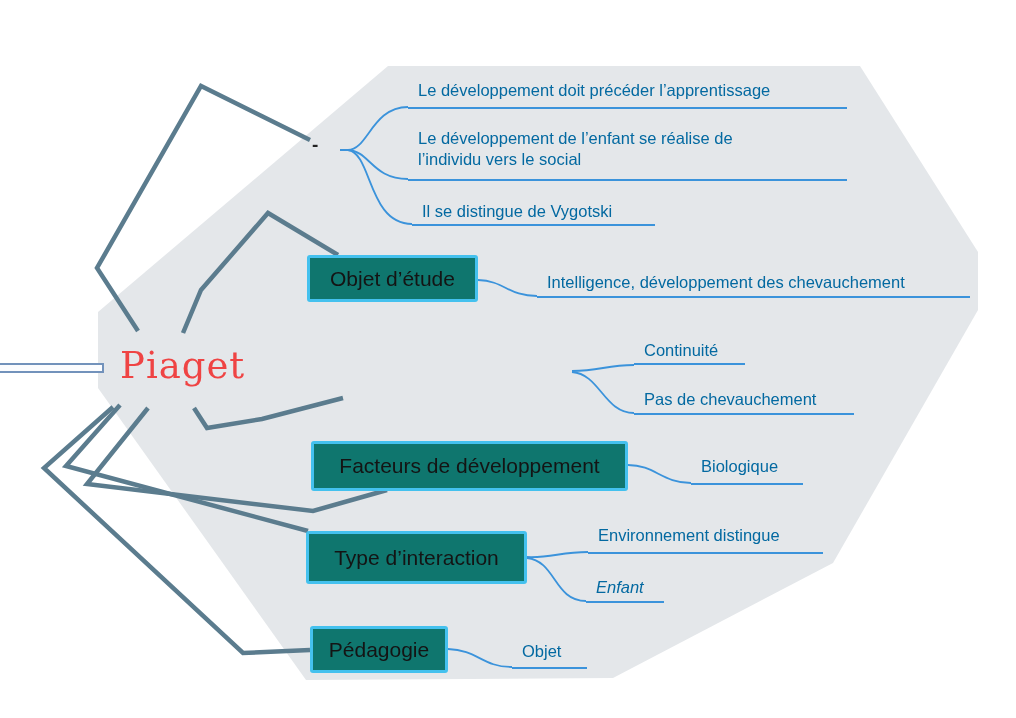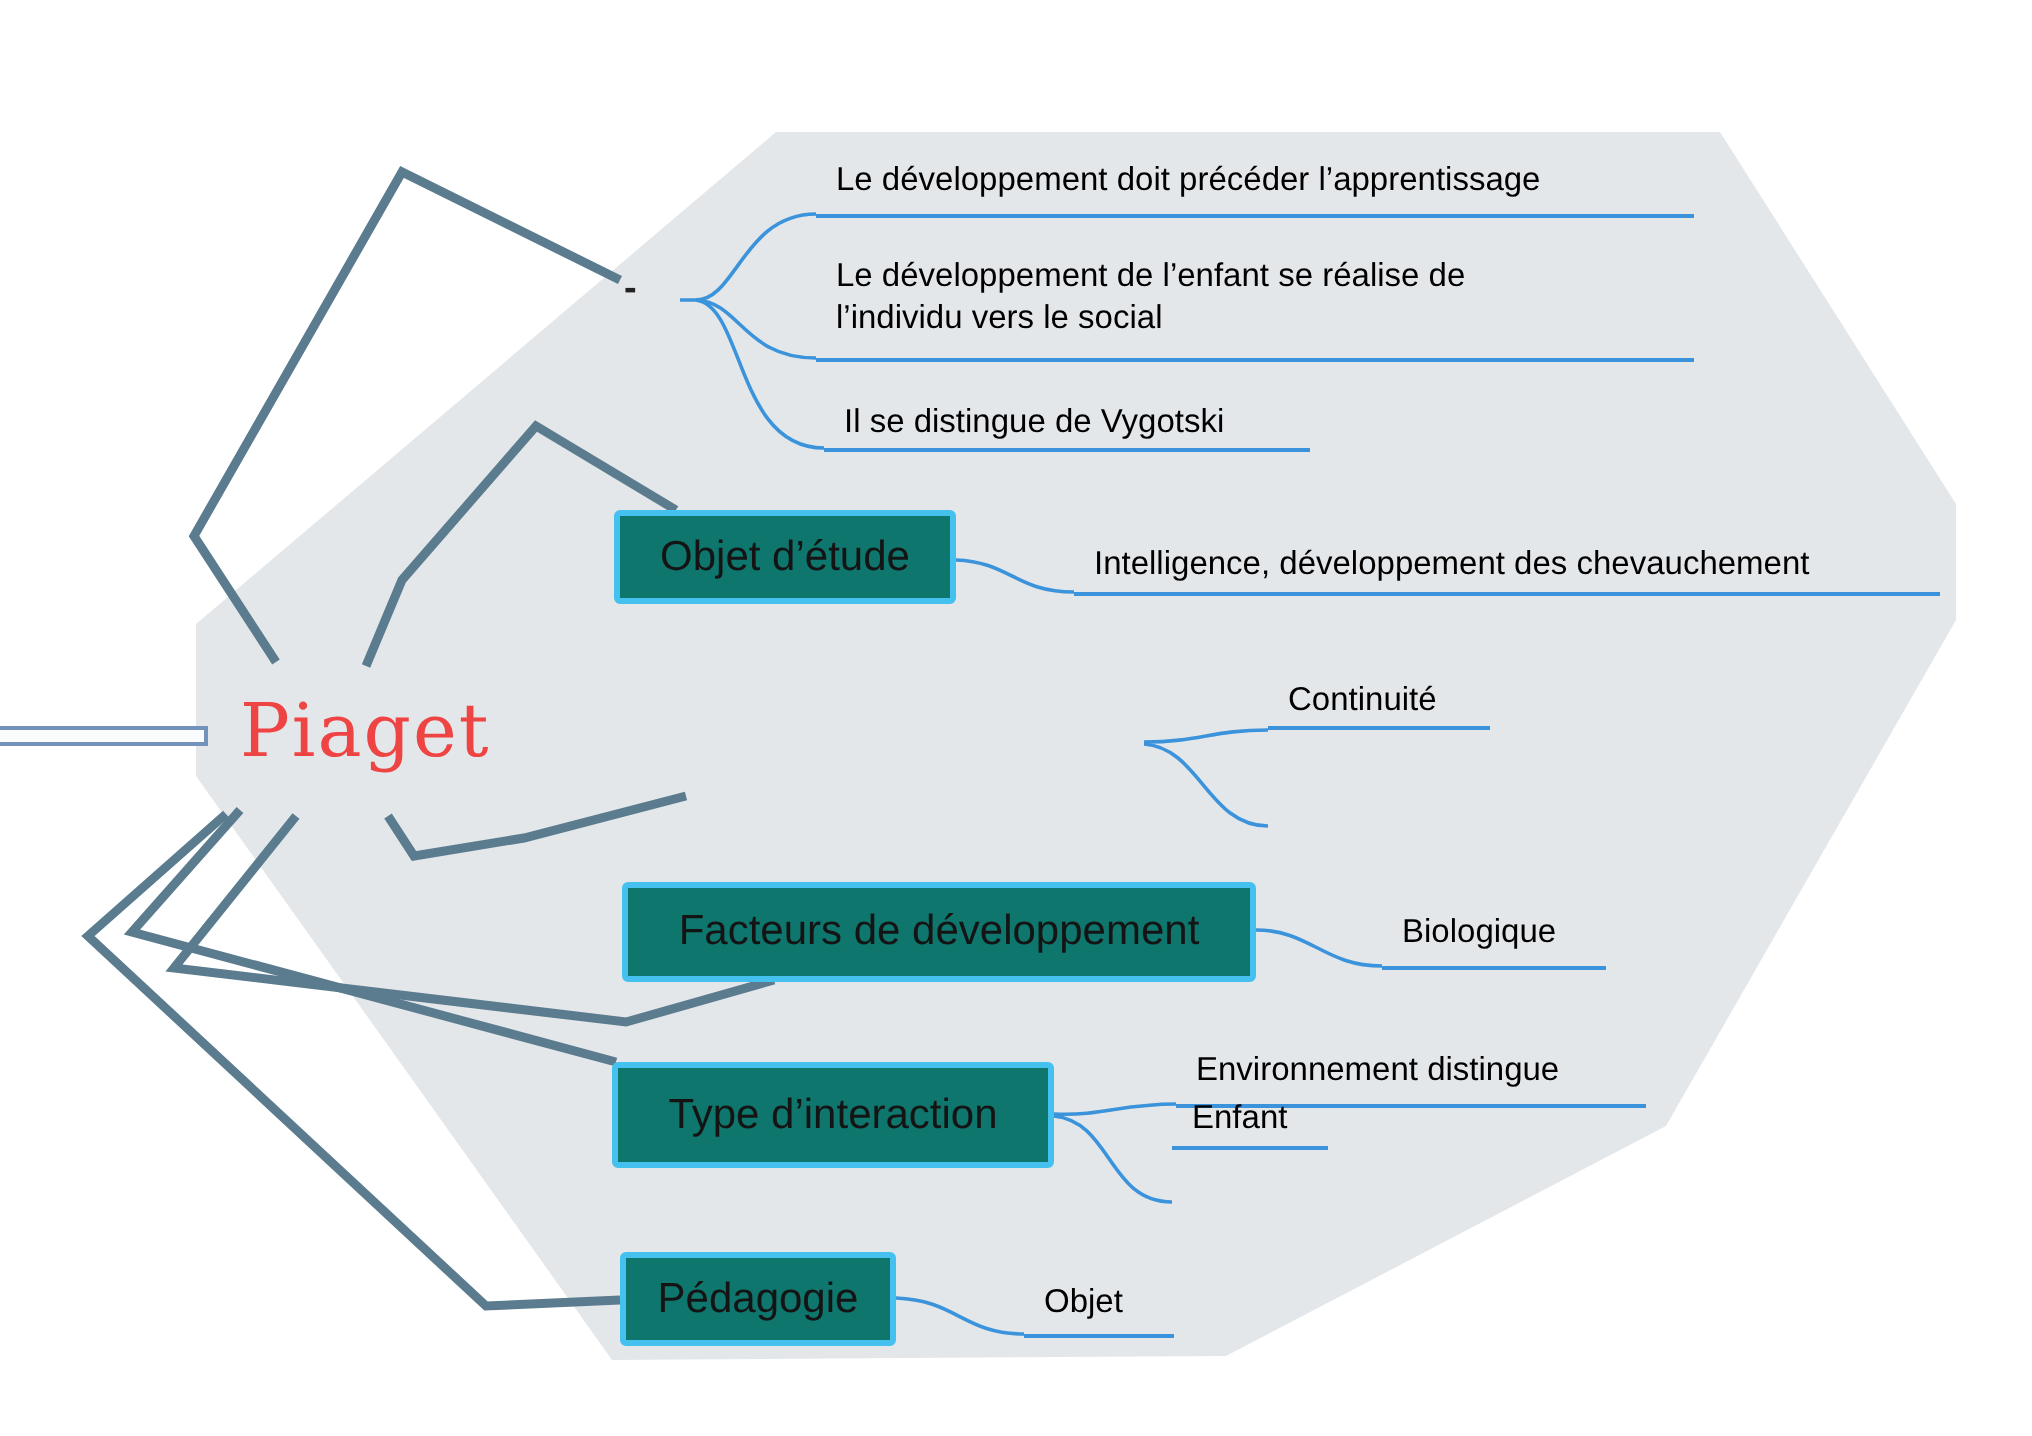--- a/index.html
+++ b/index.html
@@ -37,32 +37,32 @@
   .t-objet{left:307px;top:255px;width:171px;height:47px;}
   .t-conception{left:309px;top:346px;width:263px;height:53px;}
   .t-facteurs{left:311px;top:441px;width:317px;height:50px;}
   .t-type{left:306px;top:531px;width:221px;height:53px;}
   .t-pedagogie{left:310px;top:626px;width:138px;height:47px;}
 
   
   .leaf{
     position:absolute;box-sizing:border-box;z-index:3;
     border-bottom:2.8px solid #3b93db;
-    font-size:16.5px;line-height:21px;color:#000000;
+    font-size:16.5px;line-height:21px;color:#0369a1;
     padding-left:10px;
   }
   .l-1{left:408px;top:80px; width:439px;padding-bottom:6px;}
   .l-2{left:408px;top:128px;width:439px;padding-bottom:9px;padding-right:62px;}
   .l-3{left:412px;top:201px;width:243px;padding-bottom:2px;white-space:nowrap;}
   .l-4{left:537px;top:272px;width:433px;padding-bottom:3px;white-space:nowrap;}
   .l-5{left:634px;top:340px;width:111px;padding-bottom:2px;white-space:nowrap;}
   .l-6{left:634px;top:389px;width:220px;padding-bottom:3px;white-space:nowrap;}
   .l-7{left:691px;top:456px;width:112px;padding-bottom:6px;white-space:nowrap;}
   .l-8{left:588px;top:525px;width:235px;padding-bottom:6px;white-space:nowrap;}
-  .l-9{left:586px;top:549px;width:78px; padding-bottom:3px;white-space:nowrap;}
+  .l-9{left:586px;top:577px;width:78px; padding-bottom:3px;white-space:nowrap;font-style:italic;}
   .l-10{left:512px;top:641px;width:75px;padding-bottom:5px;white-space:nowrap;}
 </style>
 </head>
 <body>
 
 <div id="scene">
 
   <svg class="bg" width="1016" height="718" viewBox="0 0 1016 718">
 
     <polygon points="388,66 860,66 978,252 978,310 833,563 613,678 306,680 98,388 98,312" fill="#e4e7ea"></polygon>
@@ -97,20 +97,21 @@
   <div class="dashnode">-</div>
 
   <div class="leaf l-1">Le développement doit précéder l’apprentissage</div>
   <div class="leaf l-3">Il se distingue de Vygotski</div>
   <div class="leaf l-2">Le développement de l’enfant se réalise de l’individu vers le social</div>
 
   <div class="topic t-objet">Objet d’étude</div>
   <div class="leaf l-4">Intelligence, développement des chevauchement</div>
 
   <div class="leaf l-5">Continuité</div>
+  <div class="leaf l-6">Pas de chevauchement</div>
 
   <div class="topic t-facteurs">Facteurs de développement</div>
   <div class="leaf l-7">Biologique</div>
 
   <div class="topic t-type">Type d’interaction</div>
   <div class="leaf l-8">Environnement distingue</div>
   <div class="leaf l-9">Enfant</div>
 
   <div class="topic t-pedagogie">Pédagogie</div>
   <div class="leaf l-10">Objet</div>

